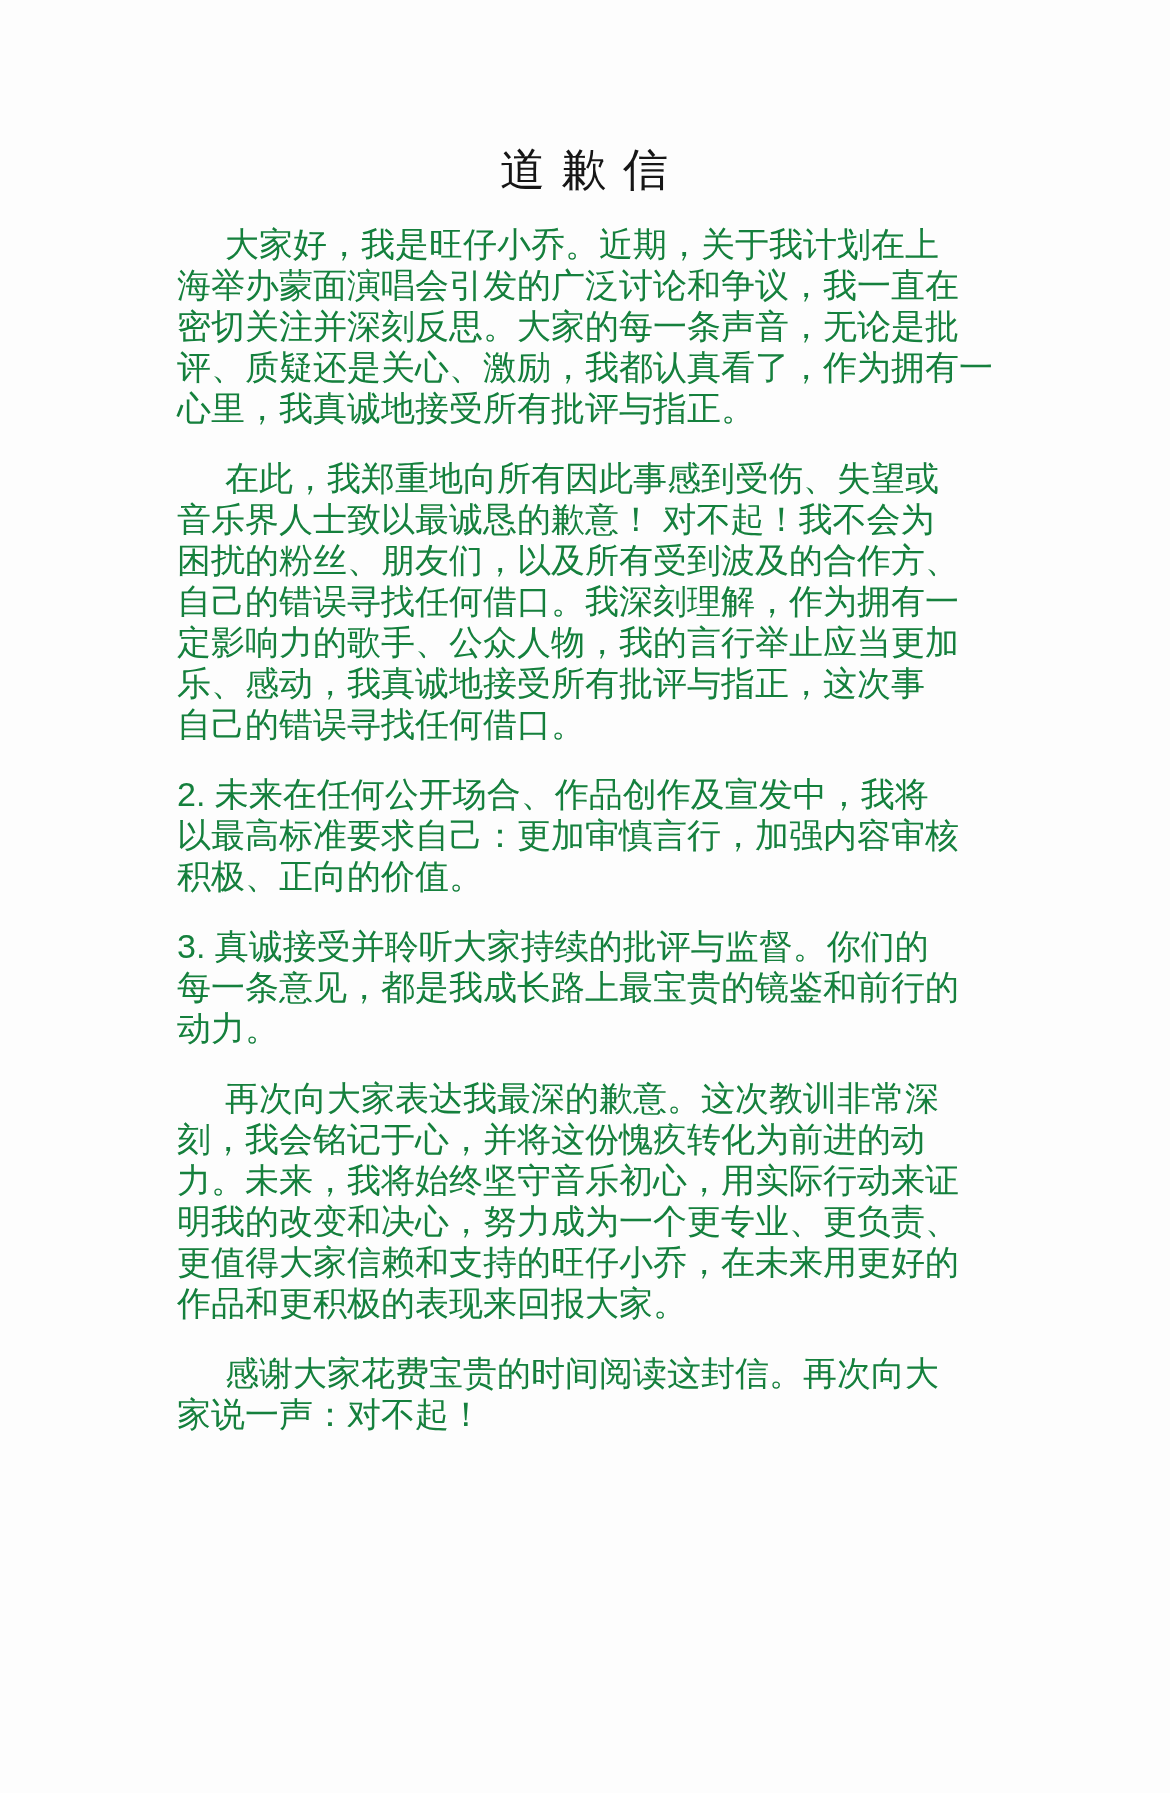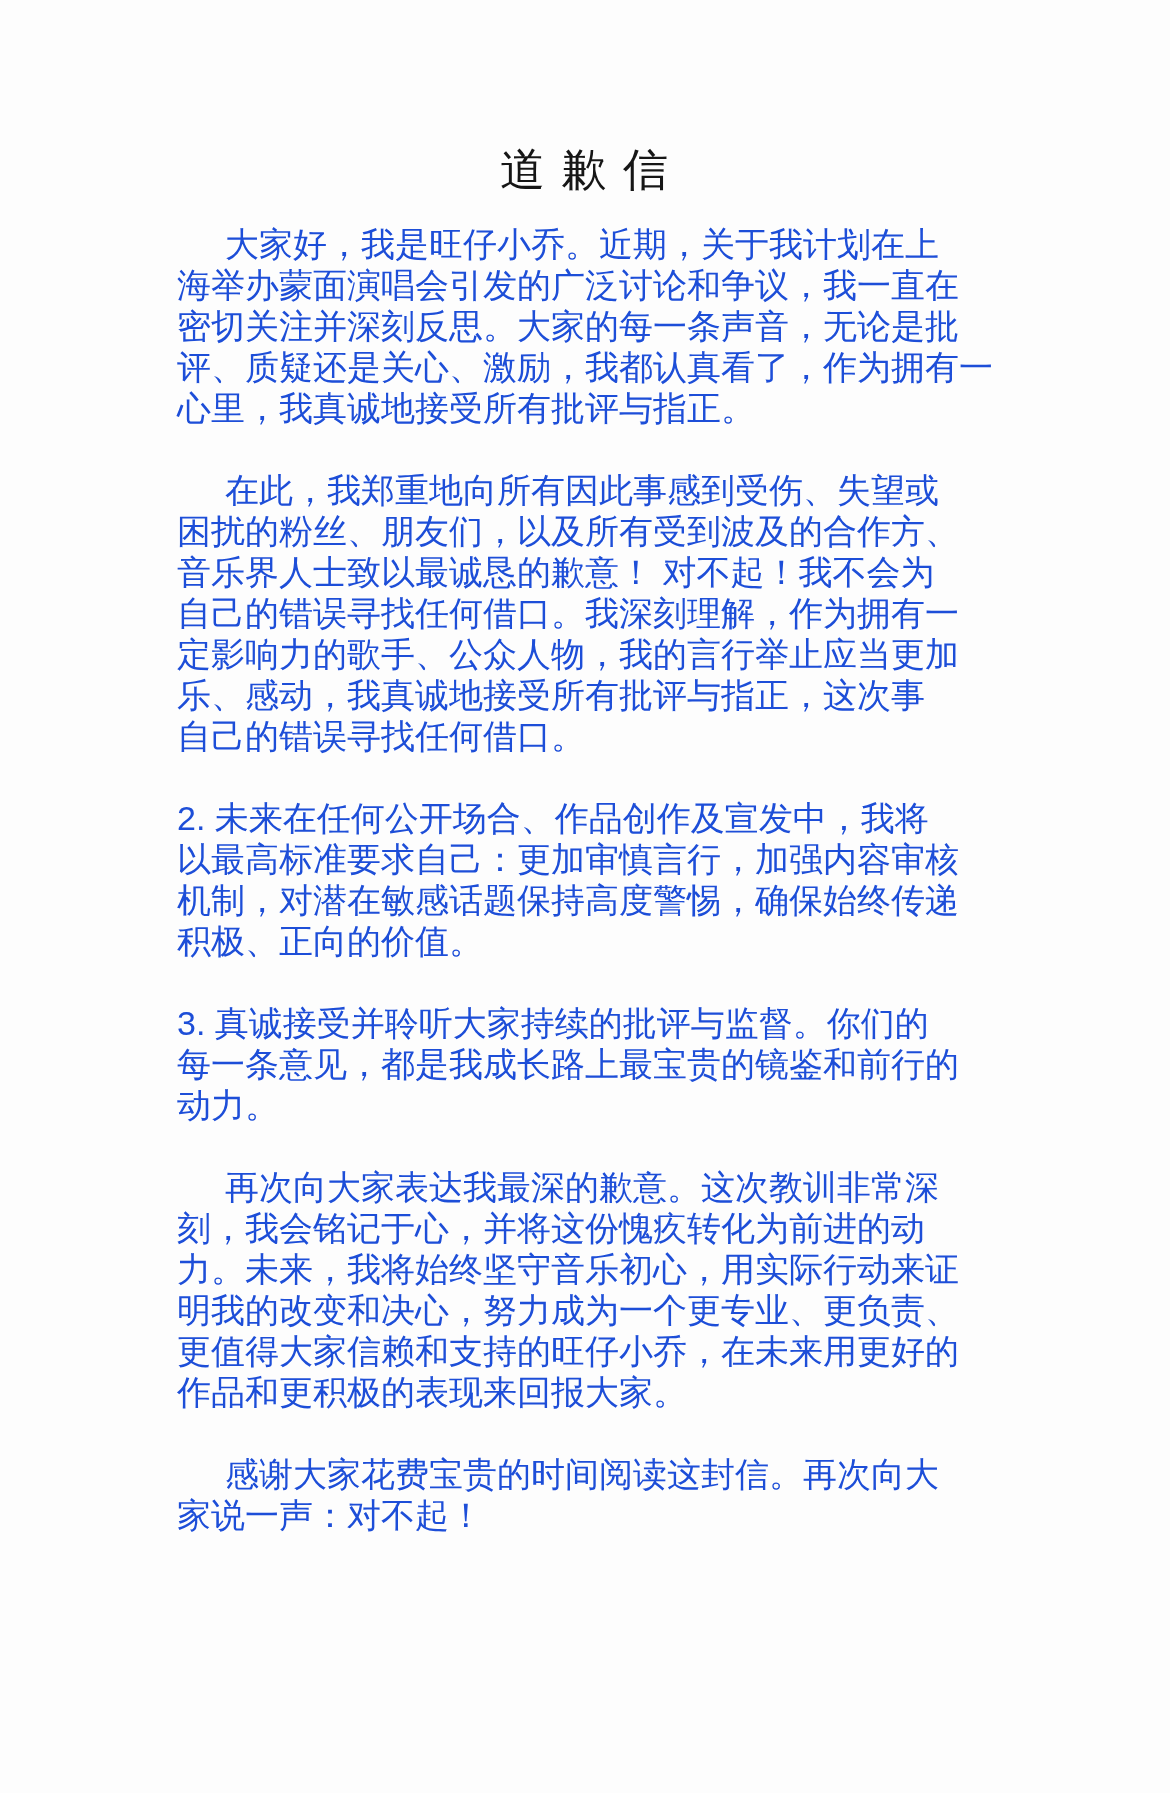--- a/index.html
+++ b/index.html
@@ -25,27 +25,27 @@
     font-size: 45px;
     line-height: 46px;
     font-weight: 500;
     letter-spacing: 2px;
     color: #161616;
   }
   .letter-body {
     margin: 31px 0 0 177px;
     font-size: 34px;
     line-height: 41px;
-    color: #1d4ed8;
+    color: #15803d;
   }
   .para {
     margin: 0;
   }
   .para + .para {
-    margin-top: 41px;
+    margin-top: 29px;
   }
   .line {
     white-space: pre;
     height: 41px;
   }
   .ind2 { padding-left: 48px; }
   .ind1 { padding-left: 23px; }
 </style>
 </head>
 <body>
@@ -55,31 +55,30 @@
   <div class="letter-body">
       <div class="para">
         <div class="line ind2">大家好，我是旺仔小乔。近期，关于我计划在上</div>
         <div class="line">海举办蒙面演唱会引发的广泛讨论和争议，我一直在</div>
         <div class="line">密切关注并深刻反思。大家的每一条声音，无论是批</div>
         <div class="line">评、质疑还是关心、激励，我都认真看了，作为拥有一</div>
         <div class="line">心里，我真诚地接受所有批评与指正。</div>
       </div>
       <div class="para">
         <div class="line ind2">在此，我郑重地向所有因此事感到受伤、失望或</div>
+        <div class="line">音乐界人士致以最诚恳的歉意！ 对不起！我不会为</div>
         <div class="line">困扰的粉丝、朋友们，以及所有受到波及的合作方、</div>
-        <div class="line">音乐界人士致以最诚恳的歉意！ 对不起！我不会为</div>
         <div class="line">自己的错误寻找任何借口。我深刻理解，作为拥有一</div>
         <div class="line">定影响力的歌手、公众人物，我的言行举止应当更加</div>
         <div class="line">乐、感动，我真诚地接受所有批评与指正，这次事</div>
         <div class="line">自己的错误寻找任何借口。</div>
       </div>
       <div class="para">
         <div class="line">2. 未来在任何公开场合、作品创作及宣发中，我将</div>
         <div class="line">以最高标准要求自己：更加审慎言行，加强内容审核</div>
-        <div class="line">机制，对潜在敏感话题保持高度警惕，确保始终传递</div>
         <div class="line">积极、正向的价值。</div>
       </div>
       <div class="para">
         <div class="line">3. 真诚接受并聆听大家持续的批评与监督。你们的</div>
         <div class="line">每一条意见，都是我成长路上最宝贵的镜鉴和前行的</div>
         <div class="line">动力。</div>
       </div>
       <div class="para">
         <div class="line ind2">再次向大家表达我最深的歉意。这次教训非常深</div>
         <div class="line">刻，我会铭记于心，并将这份愧疚转化为前进的动</div>

